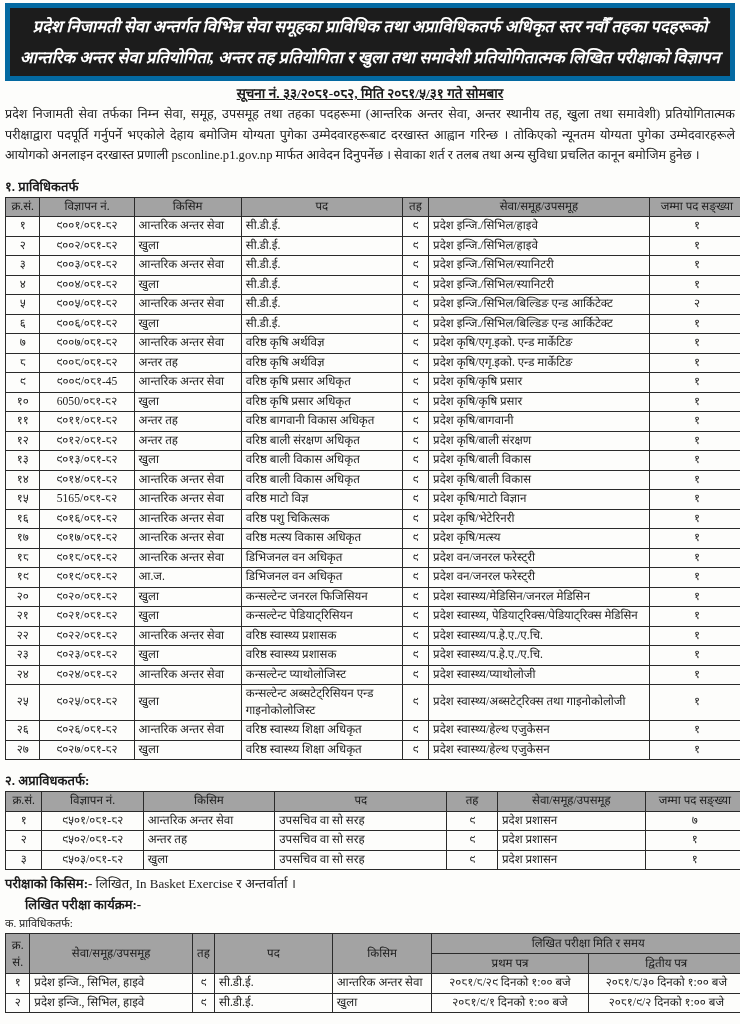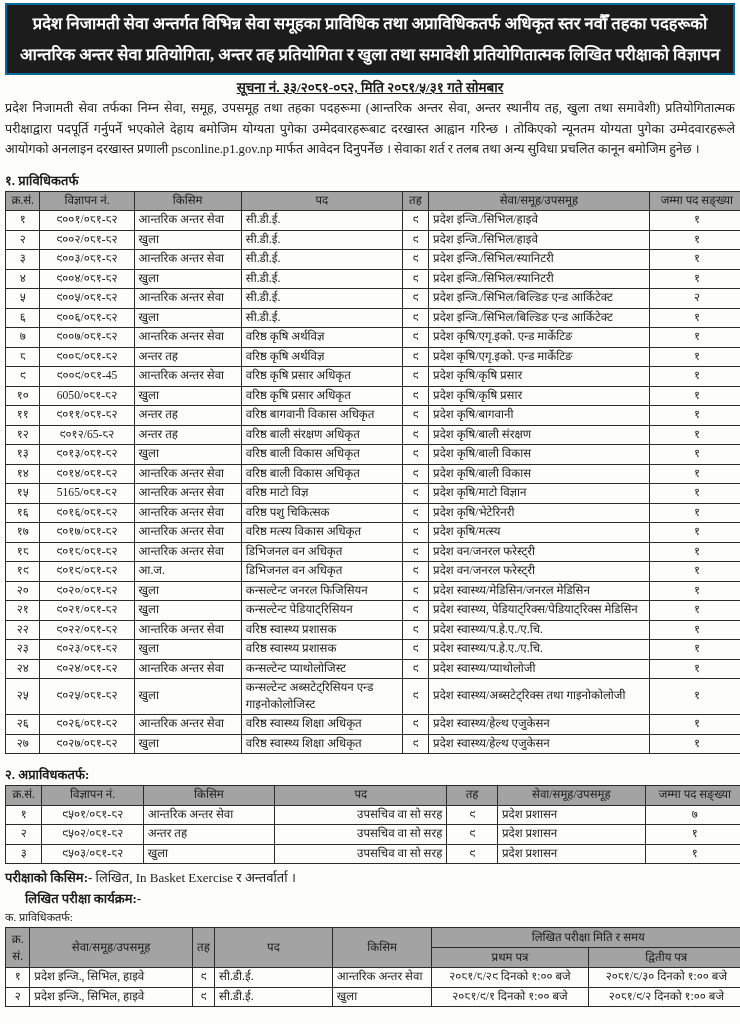--- a/index.html
+++ b/index.html
@@ -13,21 +13,22 @@
   .page { padding: 3px 5px 0 5px; }
 
   .banner {
     background: #1c1c1c;
     color: #ffffff;
     text-align: center;
     font-weight: bold;
     font-size: 16.5px;
     line-height: 31px;
     padding: 3px 8px;
-    border: 2px solid #0369a1;
+    border: 5px solid #0369a1;
+    font-style: italic;
   }
   .notice-line {
     text-align: center;
     font-weight: bold;
     font-size: 13.5px;
     margin-top: 3px;
     text-decoration: underline;
   }
   .intro {
     font-size: 12.6px;
@@ -61,21 +62,21 @@
   }
 
   
   .t12 td:nth-child(1),
   .t12 td:nth-child(2),
   .t12 td:nth-child(5),
   .t12 td:nth-child(7) { text-align: center; }
   .t12 td:nth-child(3),
   .t12 td:nth-child(4),
   .t12 td:nth-child(6) { text-align: left; }
-  .t2 td:nth-child(4) { text-align: right; }
+  .t2 td:nth-child(4) { text-align: left; }
 
   
   .t3 td:nth-child(1), .t3 td:nth-child(3),
   .t3 td:nth-child(6), .t3 td:nth-child(7) { text-align: center; }
   .t3 td:nth-child(2), .t3 td:nth-child(4),
   .t3 td:nth-child(5) { text-align: left; }
 
   .exam-type-line { font-size: 13px; margin-top: 4px; }
   .exam-type-line .lbl { font-weight: bold; }
   .schedule-heading { font-weight: bold; font-size: 13px; margin-top: 3px; padding-left: 20px; }
@@ -214,21 +215,21 @@
           <td>११</td>
           <td>९०११/०८१-८२</td>
           <td>अन्तर तह</td>
           <td>वरिष्ठ बागवानी विकास अधिकृत</td>
           <td>९</td>
           <td>प्रदेश कृषि/बागवानी</td>
           <td>१</td>
         </tr>
         <tr>
           <td>१२</td>
-          <td>९०१२/65-८२</td>
+          <td>९०१२/०८१-८२</td>
           <td>अन्तर तह</td>
           <td>वरिष्ठ बाली संरक्षण अधिकृत</td>
           <td>९</td>
           <td>प्रदेश कृषि/बाली संरक्षण</td>
           <td>१</td>
         </tr>
         <tr>
           <td>१३</td>
           <td>९०१३/०८१-८२</td>
           <td>खुला</td>

